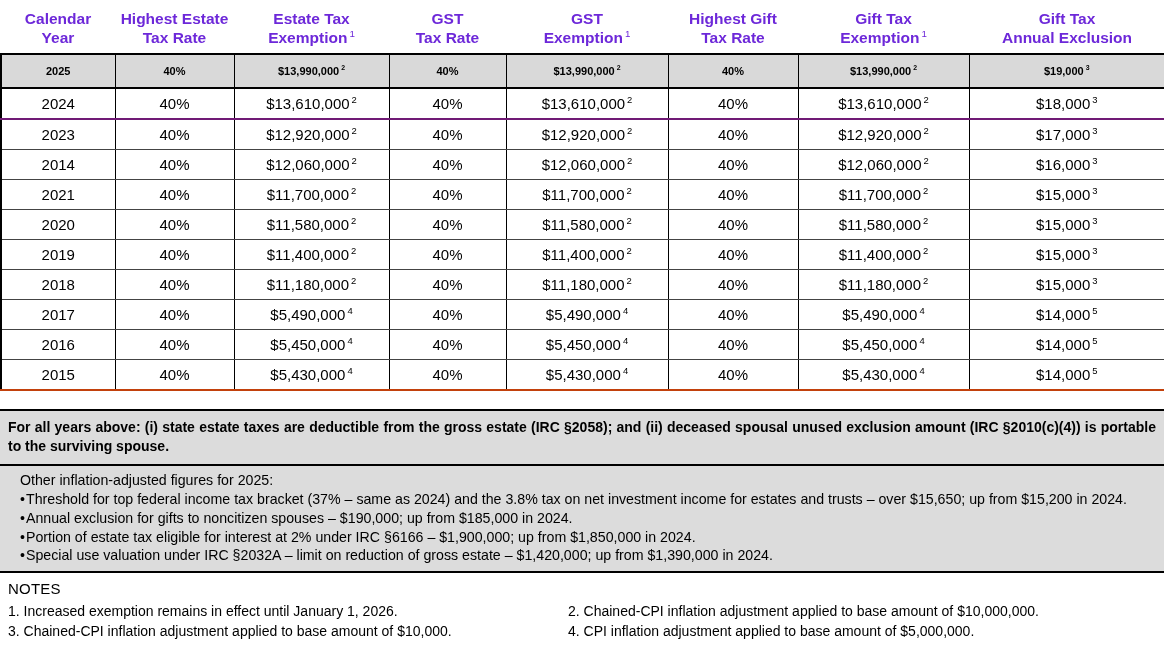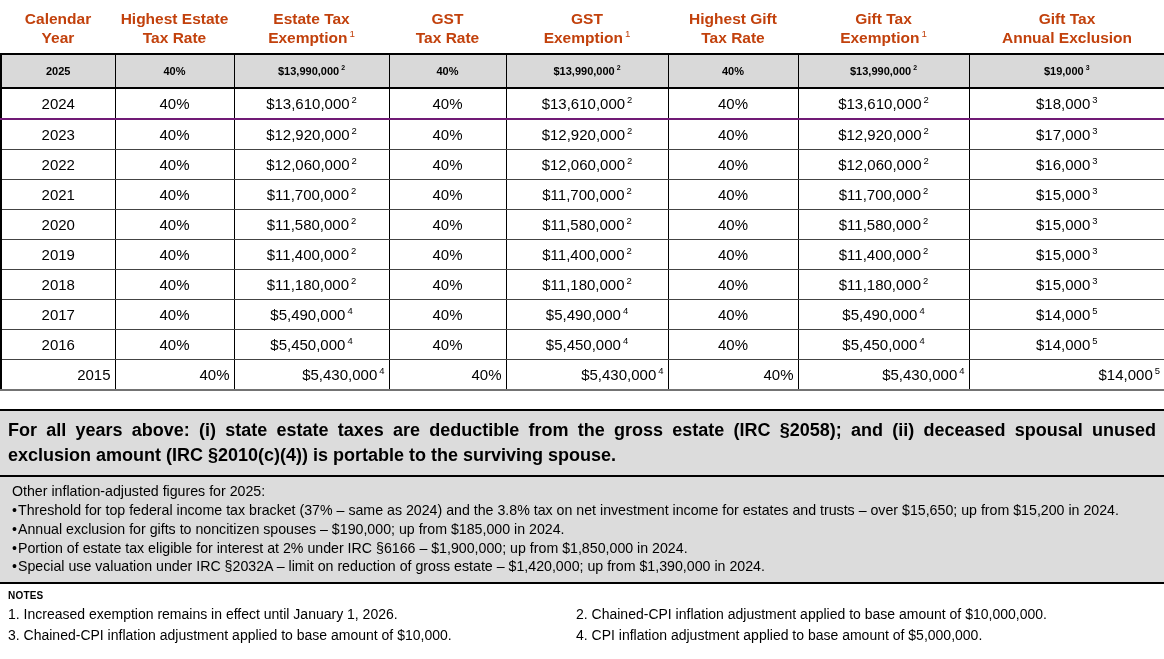--- a/index.html
+++ b/index.html
@@ -24,21 +24,21 @@
   .tax-table col.c1 { width: 114px; }
   .tax-table col.c2 { width: 119px; }
   .tax-table col.c3 { width: 155px; }
   .tax-table col.c4 { width: 117px; }
   .tax-table col.c5 { width: 162px; }
   .tax-table col.c6 { width: 130px; }
   .tax-table col.c7 { width: 171px; }
   .tax-table col.c8 { width: 196px; }
 
   .tax-table thead th {
-    color: #c2410c;
+    color: #6d28d9;
     font-weight: bold;
     font-size: 15.5px;
     line-height: 1.22;
     text-align: center;
     vertical-align: bottom;
     padding: 4px 4px 5px 4px;
     border: none;
     background: #ffffff;
     height: 44px;
   }
@@ -60,22 +60,21 @@
     font-weight: bold;
     font-size: 11px;
     border-top: 2px solid #000;
     border-bottom: 2px solid #000;
     height: 22px;
   }
   .tax-table tbody tr.row-2024 td {
     border-bottom: 2px solid #701a75;
   }
   .tax-table tbody tr:last-child td {
-    border-bottom: 2px solid #737373;
-    text-align: right;
+    border-bottom: 2px solid #c2410c;
   }
   .tax-table tbody td:first-child { border-left: 2px solid #000; }
   .tax-table tbody td:last-child  { border-right: 2px solid #000; }
 
   sup {
     font-size: 0.63em;
     vertical-align: super;
     line-height: 0;
     padding-left: 2px;
     font-weight: normal;
@@ -83,31 +82,31 @@
   tr.current-year sup { font-weight: bold; }
 
   
   .spacer-after-table { height: 18px; }
 
   .gray-band {
     background: #dcdcdc;
     border-top: 2px solid #000;
     border-bottom: 2px solid #000;
     padding: 7px 8px 8px 8px;
-    font-size: 18px;
+    font-size: 14px;
     font-weight: bold;
     line-height: 1.37;
     text-align: justify;
     text-align-last: left;
   }
 
   .gray-band-2 {
     background: #dcdcdc;
     border-bottom: 2px solid #000;
-    padding: 5px 8px 6px 12px;
+    padding: 5px 8px 6px 20px;
     font-size: 14.2px;
     line-height: 1.32;
   }
   .gray-band-2 .lead { margin: 0 0 0 0; }
   .gray-band-2 ul {
     list-style: none;
     margin: 0;
     padding: 0;
   }
   .gray-band-2 li {
@@ -120,29 +119,29 @@
     margin-right: 1px;
   }
 
   
   .notes {
     padding: 5px 8px 0 8px;
     font-size: 14px;
     line-height: 1.45;
   }
   .notes-title {
-    font-weight: bold;
-    font-size: 10px;
+    font-weight: normal;
+    font-size: 15px;
     letter-spacing: 0.2px;
     margin-bottom: 1px;
   }
   .notes-grid {
     display: grid;
     grid-template-columns: 556px 1fr;
-    column-gap: 12px;
+    column-gap: 4px;
   }
   .notes-grid div { white-space: nowrap; }
 </style>
 </head>
 <body>
 
 <table class="tax-table">
   <colgroup>
     <col class="c1">
       <col class="c2">
@@ -190,21 +189,21 @@
         <td>2023</td>
         <td>40%</td>
         <td>$12,920,000<sup>2</sup></td>
         <td>40%</td>
         <td>$12,920,000<sup>2</sup></td>
         <td>40%</td>
         <td>$12,920,000<sup>2</sup></td>
         <td>$17,000<sup>3</sup></td>
       </tr>
       <tr>
-        <td>2022</td>
+        <td>2014</td>
         <td>40%</td>
         <td>$12,060,000<sup>2</sup></td>
         <td>40%</td>
         <td>$12,060,000<sup>2</sup></td>
         <td>40%</td>
         <td>$12,060,000<sup>2</sup></td>
         <td>$16,000<sup>3</sup></td>
       </tr>
       <tr>
         <td>2021</td>

